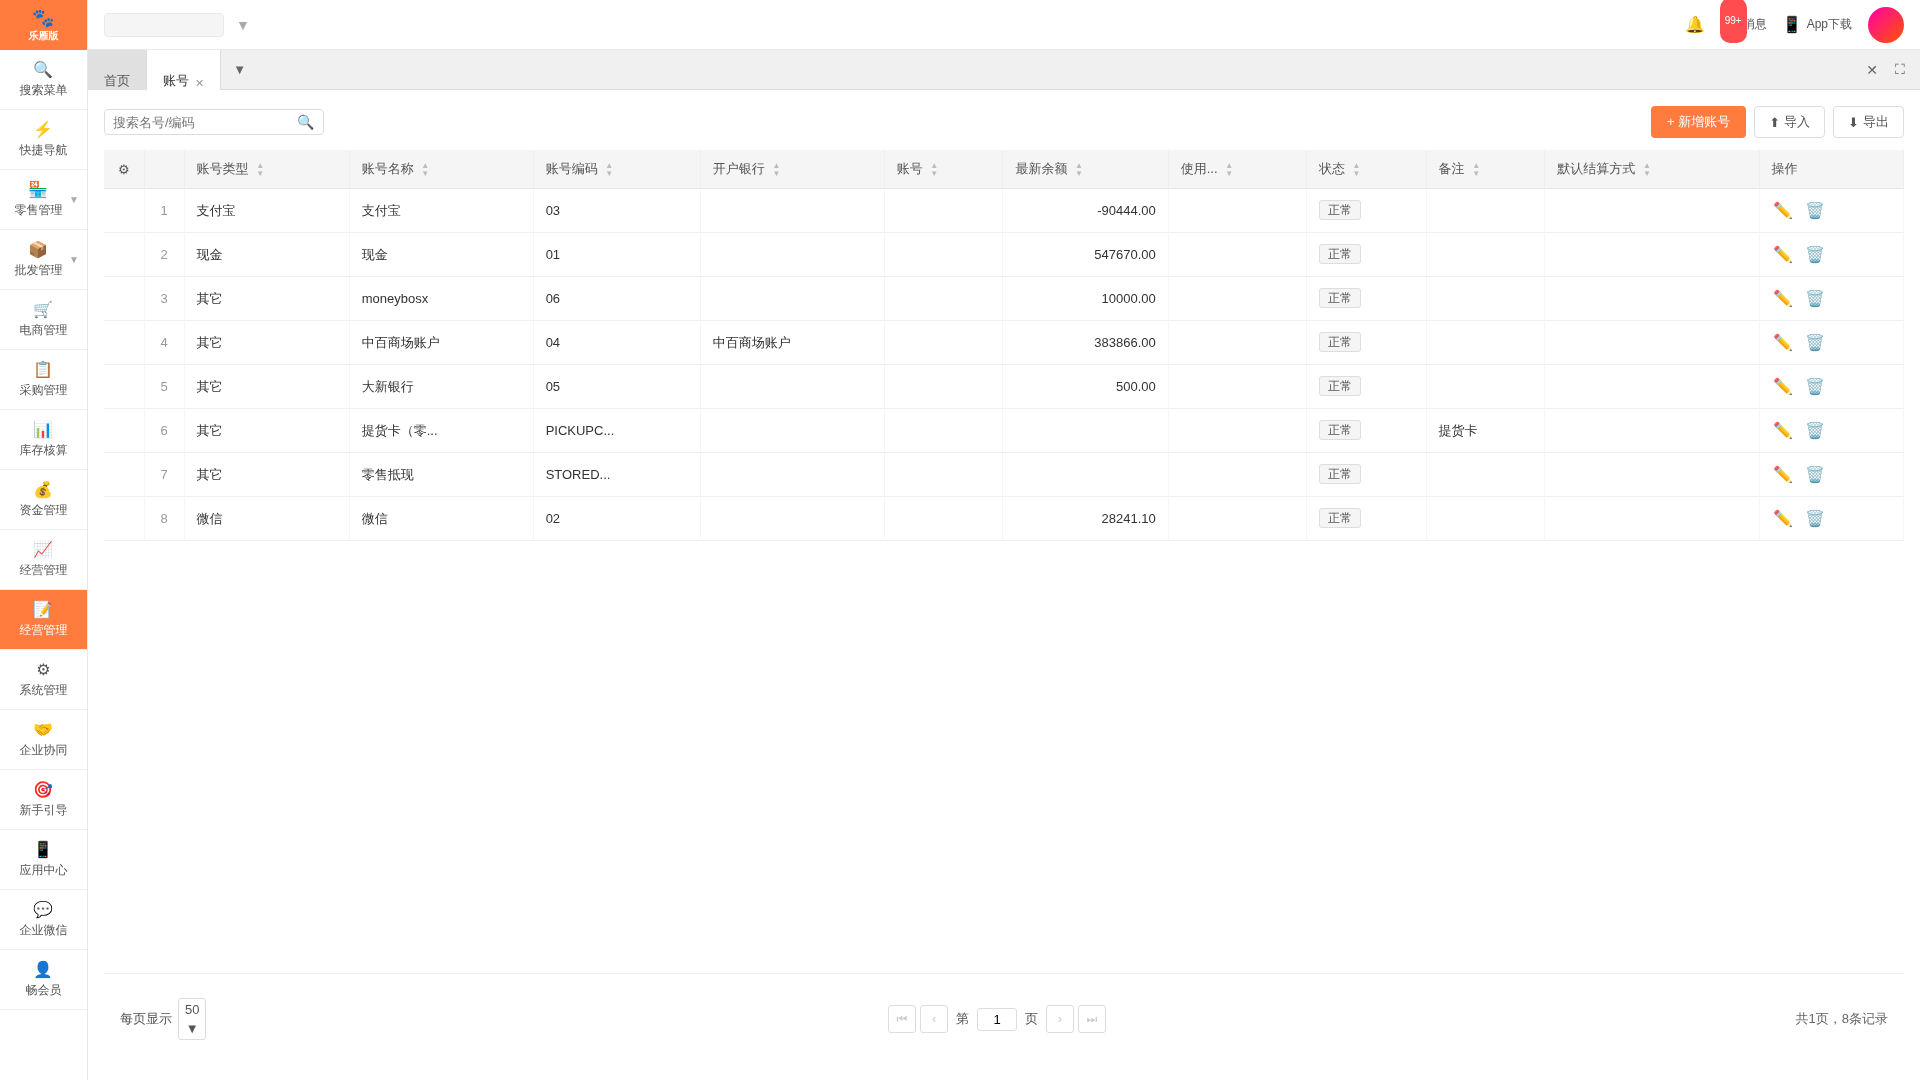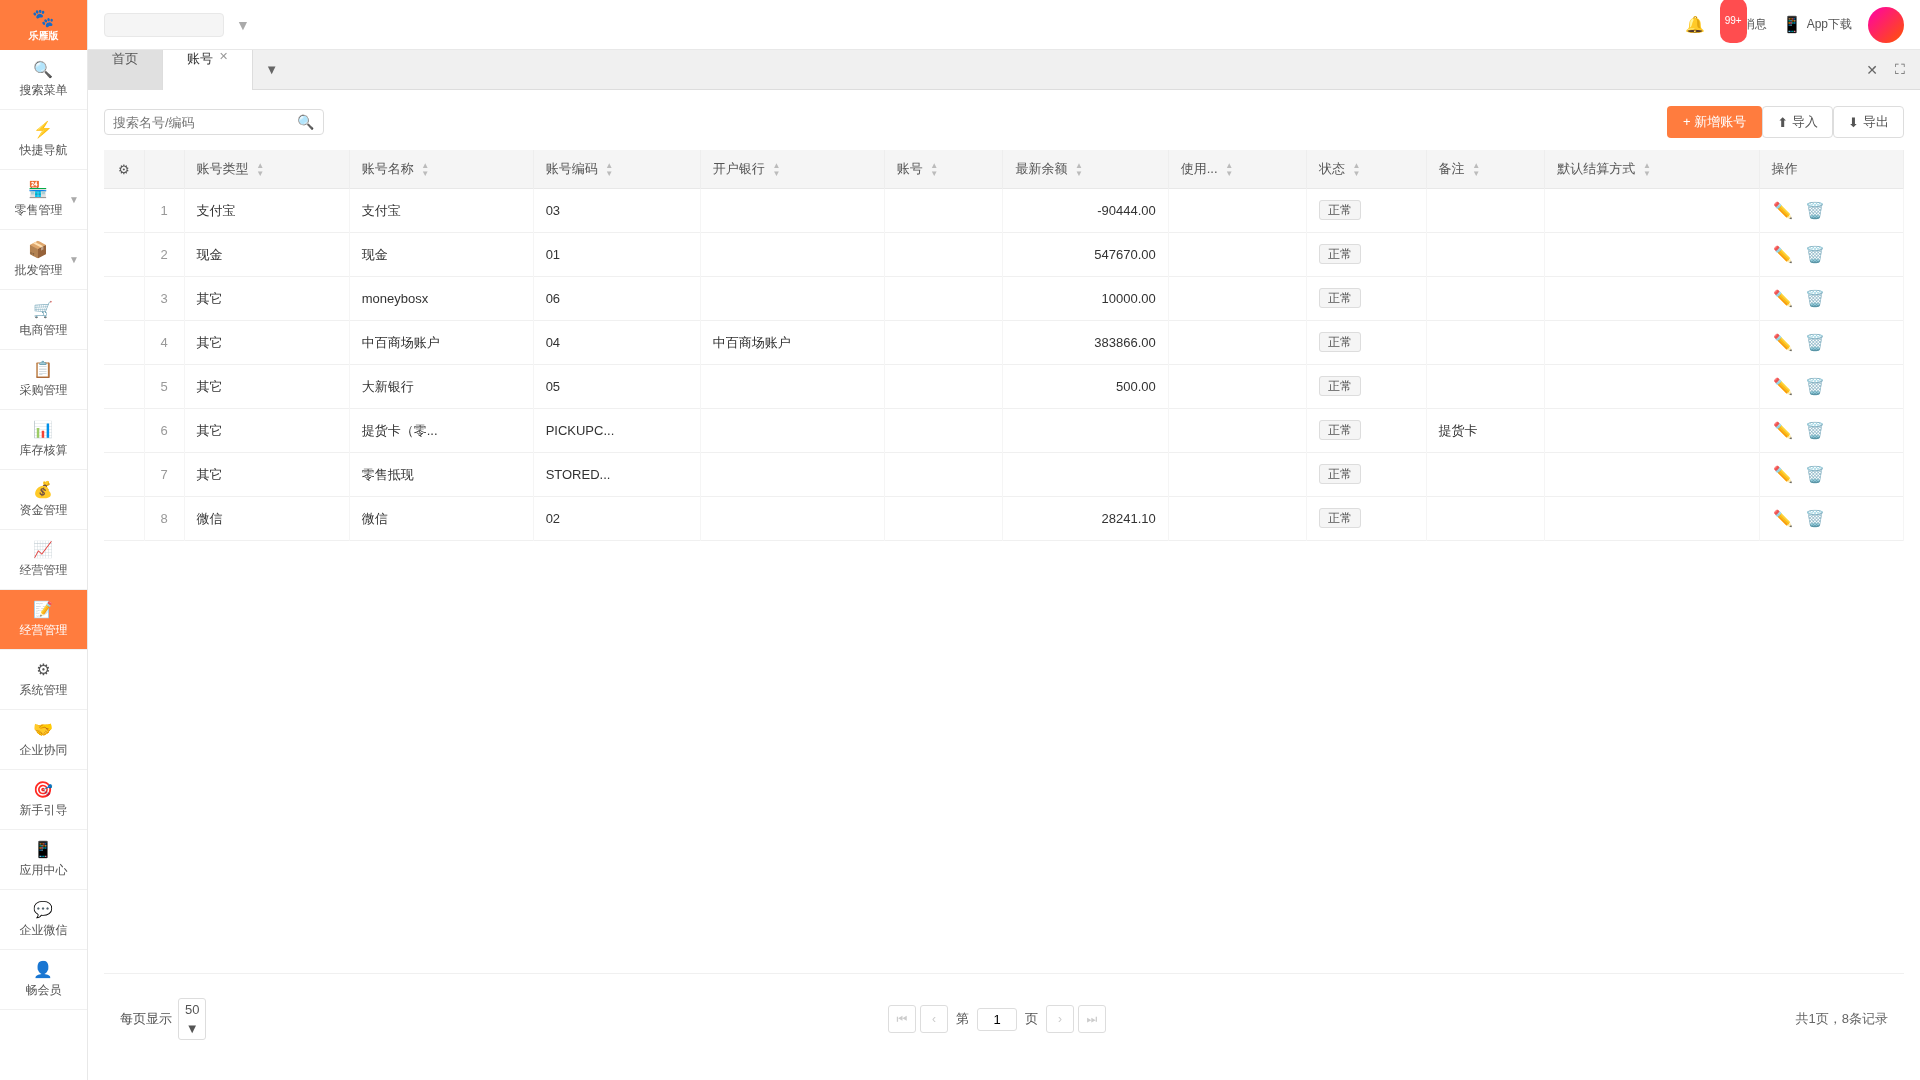--- a/index.html
+++ b/index.html
@@ -119,23 +119,23 @@
       height: 40px;
       background: #f0f0f0;
       display: flex;
       align-items: center;
       padding: 0 0;
       border-bottom: 1px solid #ddd;
       flex-shrink: 0;
     }
     .tab {
       height: 40px;
-      padding: 0 24px;
-      display: flex;
-      align-items: flex-start;
+      padding: 0 16px;
+      display: flex;
+      align-items: flex-end;
       gap: 6px;
       cursor: pointer;
       font-size: 13px;
       color: #555;
       background: #e0e0e0;
       border-right: 1px solid #ddd;
     }
     .tab.active {
       background: #fff;
       color: #333;
@@ -199,20 +199,21 @@
       outline: none;
       font-size: 13px;
       color: #999;
       flex: 1;
       font-family: inherit;
     }
     .search-icon { color: #aaa; font-size: 14px; }
     .toolbar-right {
       display: flex;
       align-items: flex-start;
+      gap: 8px;
     }
     .btn-primary {
       background: #ff7c3e;
       color: white;
       border: none;
       border-radius: 4px;
       padding: 7px 16px;
       font-size: 13px;
       cursor: pointer;
       font-family: inherit;

